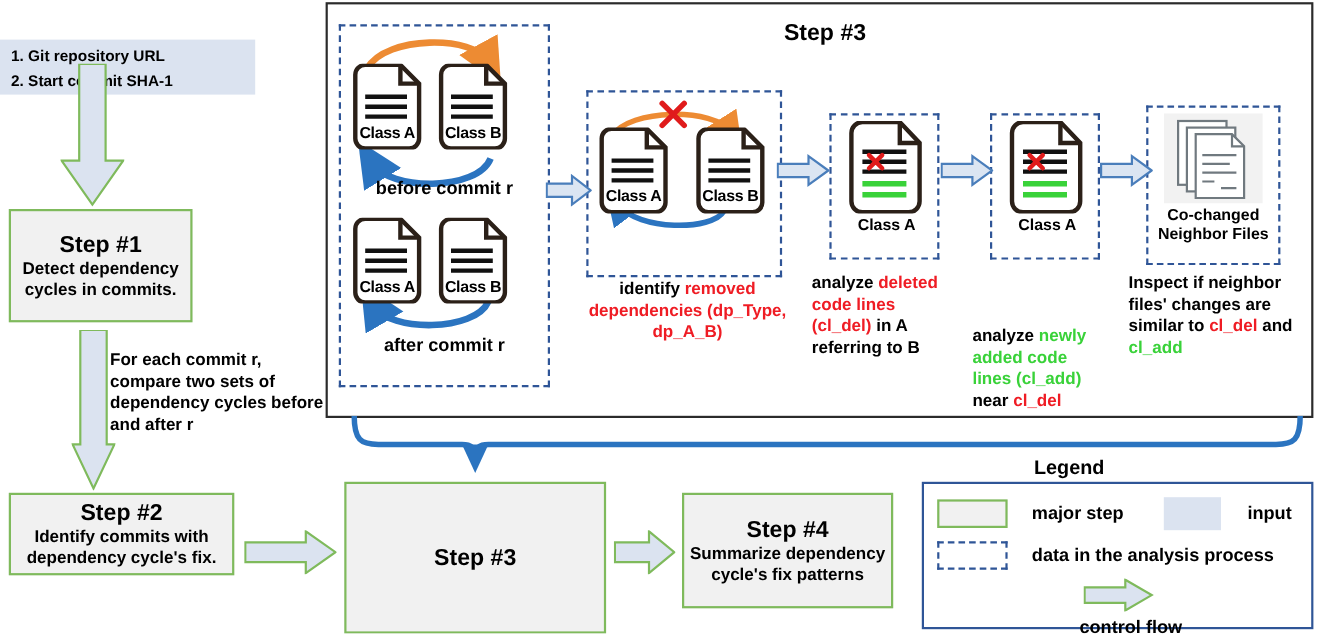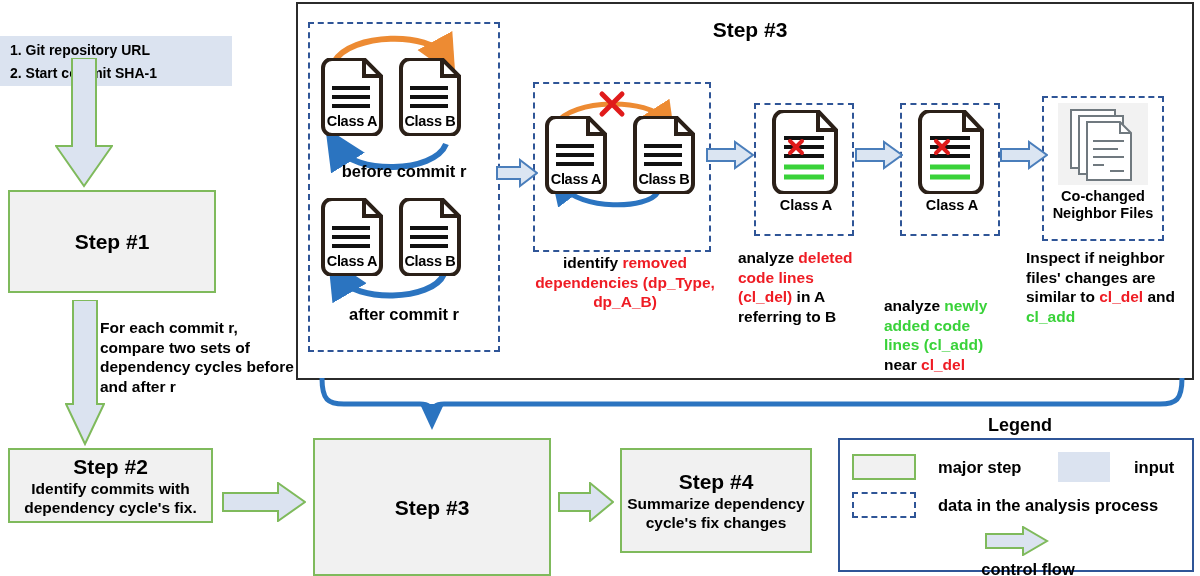--- a/index.html
+++ b/index.html
@@ -27,21 +27,21 @@
     background:#f1f1f1;
     border:2px solid #7fba5c;
     display:flex; flex-direction:column;
     align-items:center; justify-content:center;
     text-align:center;
     padding:3px 4px;
   }
   .step-title { font-weight:bold; font-size:21px; line-height:25px; }
   .step-desc  { font-weight:bold; font-size:15.5px; line-height:19.5px; }
 
-  #step1-box { left:8px;   top:190px; width:208px; height:103px; }
+  #step1-box { left:8px;   top:190px; width:167px; height:103px; }
   #step2-box { left:8px;   top:448px; width:205px; height:75px; }
   #step3-box { left:313px; top:438px; width:238px; height:138px; }
   #step4-box { left:620px; top:448px; width:192px; height:105px; }
 
   
   .cf-arrow svg { display:block; }
 
   #cf-arrow-1 { left:55px;  top:58px;  width:58px;  height:130px; }
   #cf-arrow-2 { left:65px;  top:300px; width:40px;  height:146px; }
   #cf-arrow-3 { left:222px; top:482px; width:84px;  height:40px; }
@@ -133,21 +133,21 @@
 
   .red   { color:#ef1c24; }
   .green { color:#39d239; }
 
   
   #brace { left:300px; top:378px; width:890px; height:60px; }
   #brace svg { display:block; }
 
   
   #legend-title {
-    left:900px; top:415px; width:240px;
+    left:852px; top:415px; width:240px;
     text-align:center; font-size:18px; font-weight:bold;
   }
   #legend-box {
     left:838px; top:438px; width:356px; height:134px;
     border:2px solid #2f5597; background:#fff;
   }
   .legend-row { position:absolute; display:flex; align-items:center; }
   #legend-row-1 { left:852px; top:450px; width:330px; height:34px; }
   #legend-row-2 { left:852px; top:490px; width:330px; height:30px; }
   #legend-row-3 { left:852px; top:526px; width:330px; height:36px;flex-direction:column; }
@@ -168,20 +168,21 @@
 </div>
 
 <div class="abs cf-arrow" id="cf-arrow-1">
   <svg width="58" height="130" viewBox="0 0 58 130">
     <polygon points="17,0 41,0 41,88 57,88 29,128 1,88 17,88" fill="#dbe3f0" stroke="#7fba5c" stroke-width="2"></polygon>
   </svg>
 </div>
 
 <div class="abs step-box" id="step1-box">
   <div class="step-title">Step #1</div>
+  <div class="step-desc">Detect dependency cycles in commits.</div>
 </div>
 
 <div class="abs cf-arrow" id="cf-arrow-2">
   <svg width="40" height="146" viewBox="0 0 40 146">
     <polygon points="8,0 32,0 32,104 39,104 20,144 1,104 8,104" fill="#dbe3f0" stroke="#7fba5c" stroke-width="2"></polygon>
   </svg>
 </div>
 
 <div class="abs" id="flow-note">For each commit r, compare two sets of dependency cycles before and after r</div>
 
@@ -201,21 +202,21 @@
 </div>
 
 <div class="abs cf-arrow" id="cf-arrow-4">
   <svg width="56" height="40" viewBox="0 0 56 40">
     <polygon points="1,11 32,11 32,1 55,20 32,39 32,29 1,29" fill="#dbe3f0" stroke="#7fba5c" stroke-width="2"></polygon>
   </svg>
 </div>
 
 <div class="abs step-box" id="step4-box">
   <div class="step-title">Step #4</div>
-  <div class="step-desc">Summarize dependency cycle's fix changes</div>
+  <div class="step-desc">Summarize dependency cycle's fix patterns</div>
 </div>
 
 <div class="abs" id="step3-panel"></div>
 <div class="abs" id="step3-panel-title">Step #3</div>
 
 <div class="abs dashed-box" id="data-box-1"></div>
 <div class="abs dashed-box" id="data-box-2"></div>
 <div class="abs dashed-box" id="data-box-3"></div>
 <div class="abs dashed-box" id="data-box-4"></div>
 <div class="abs dashed-box" id="data-box-5"></div>

